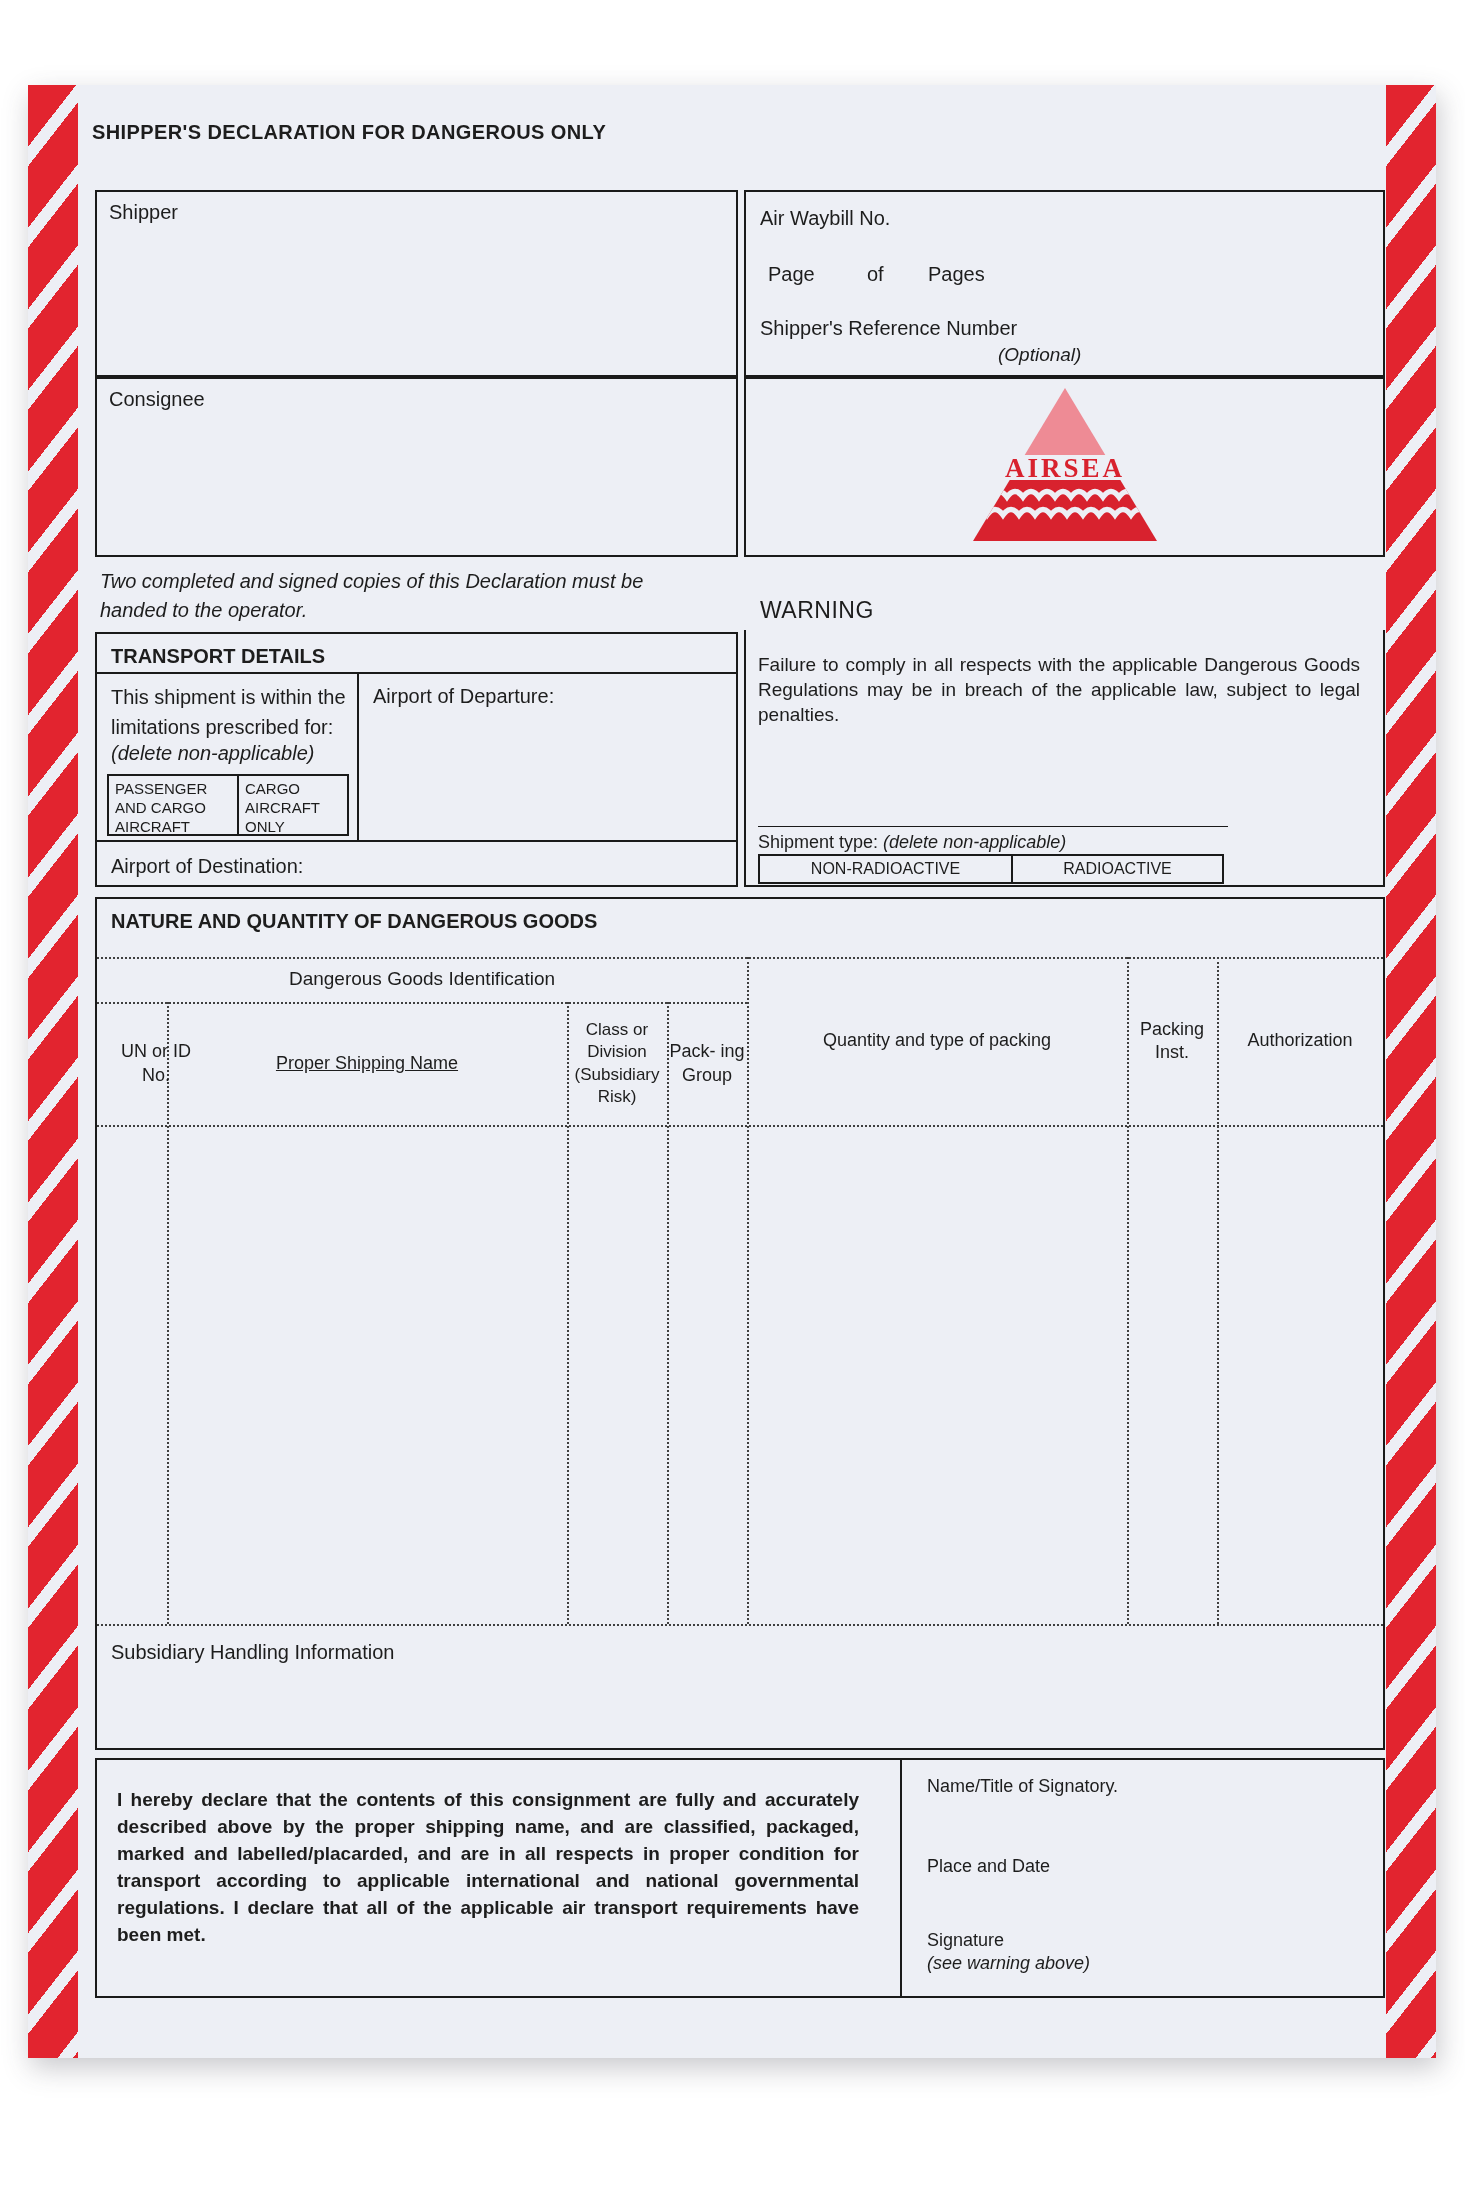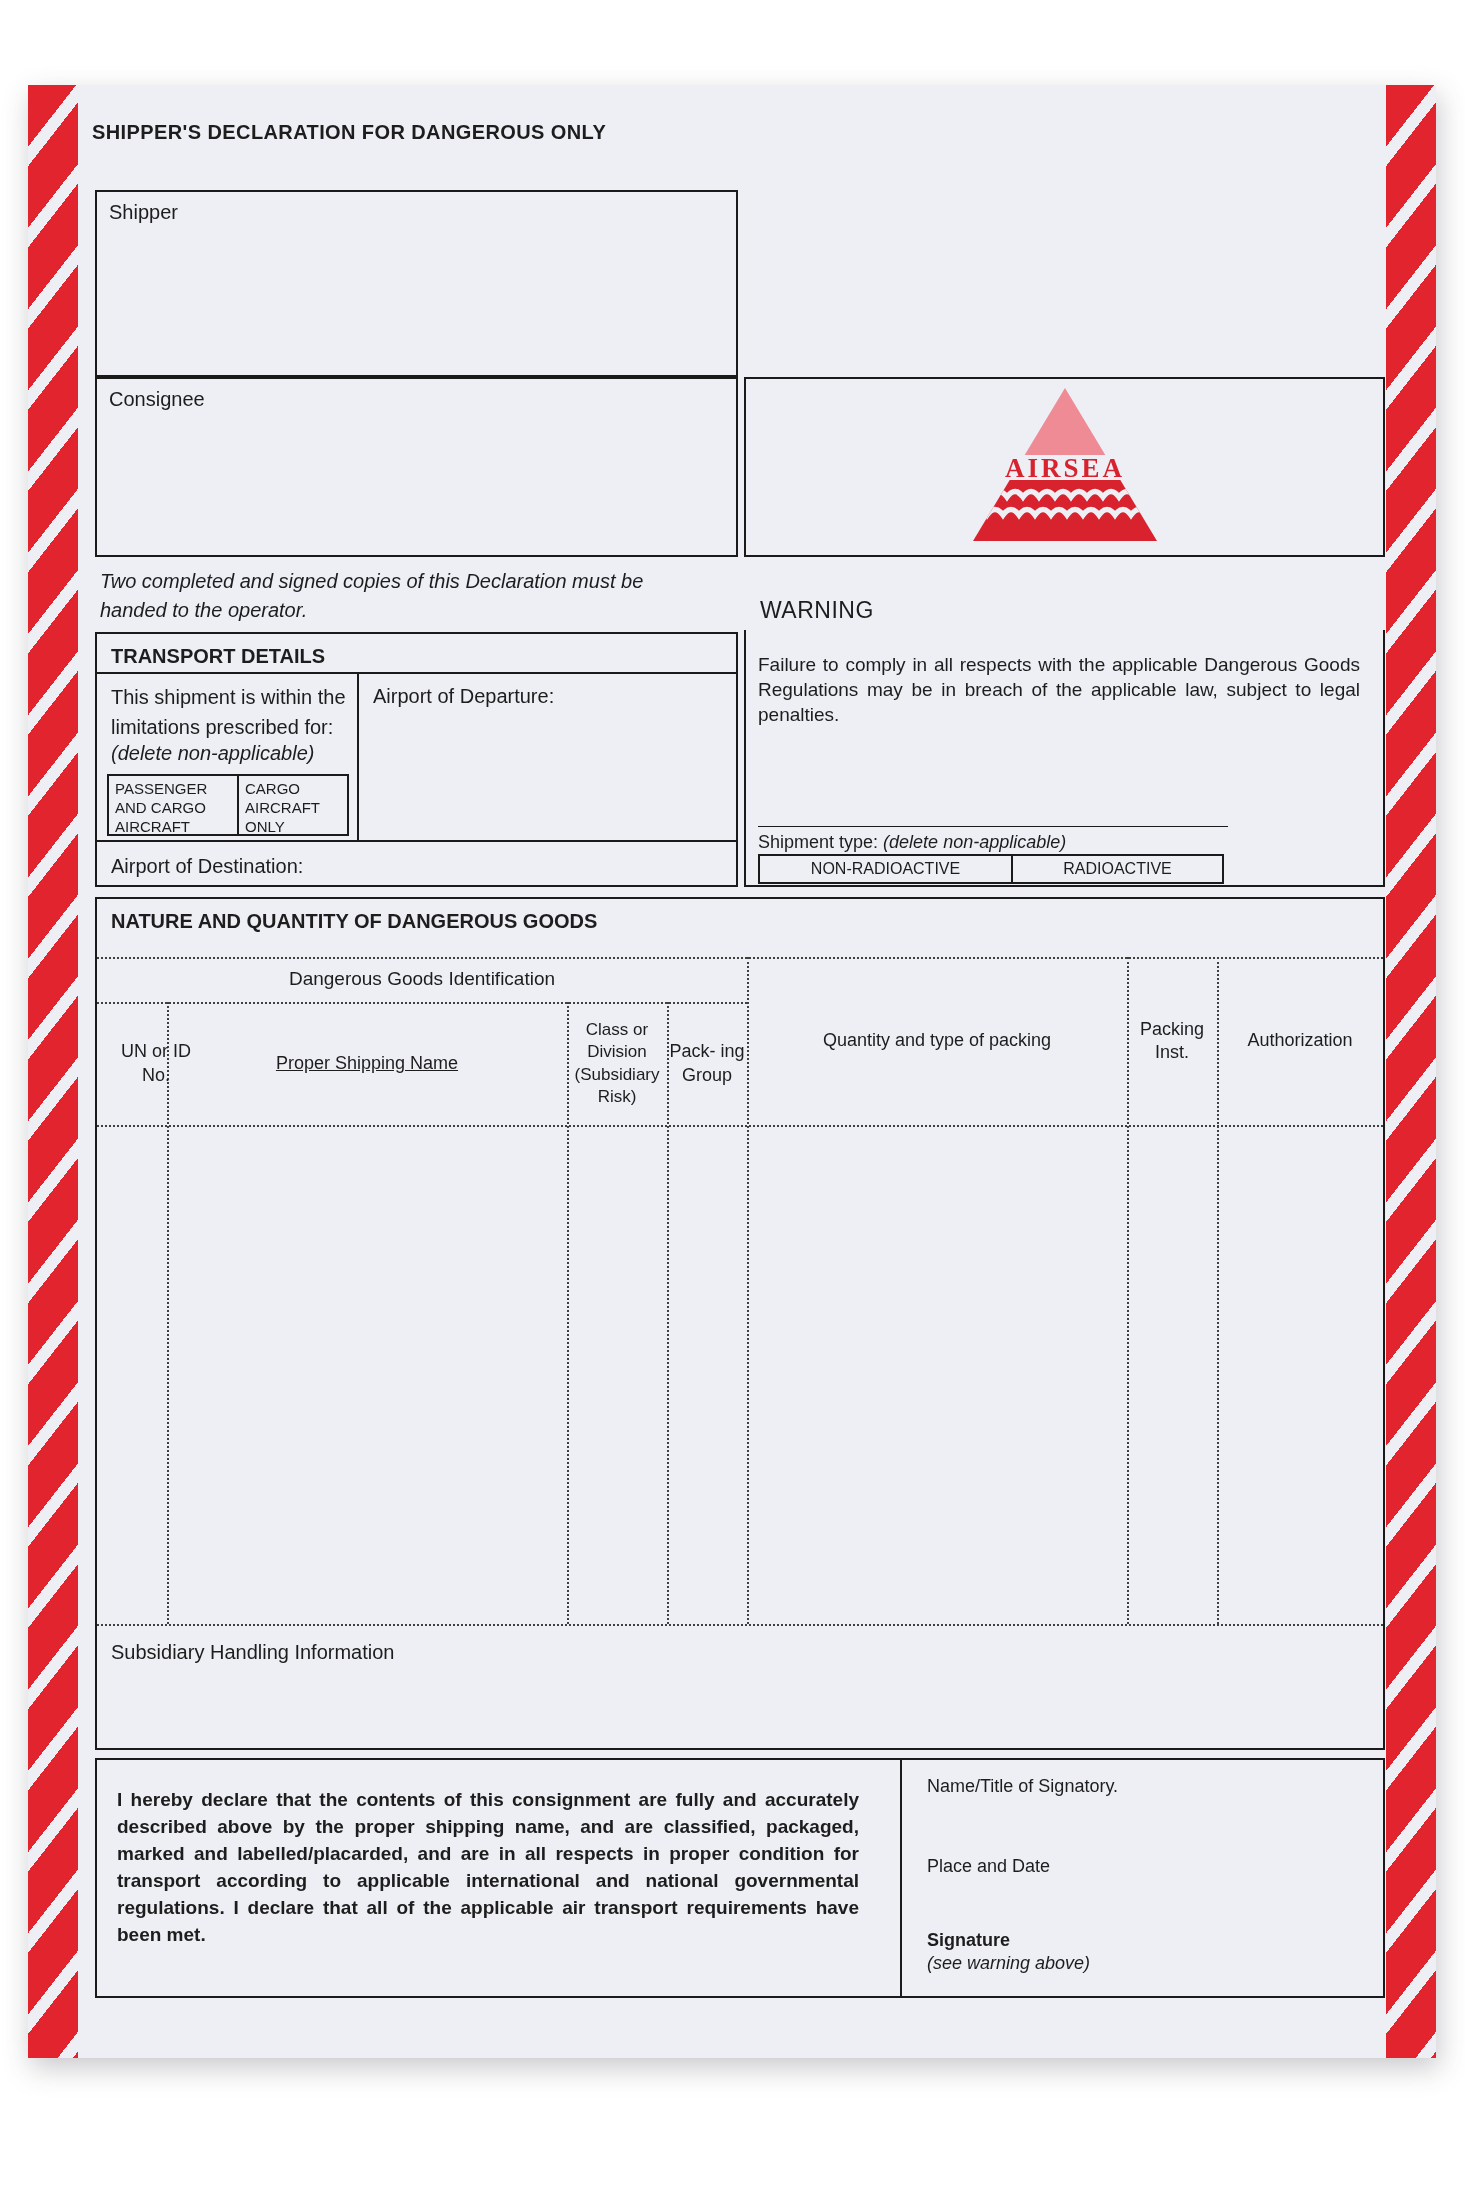--- a/index.html
+++ b/index.html
@@ -45,20 +45,28 @@
 
   <div class="stripe stripe-l"></div>
   <div class="stripe stripe-r"></div>
 
   <div class="title">SHIPPER'S DECLARATION FOR DANGEROUS ONLY</div>
 
   <div class="box" style="left:67px;top:105px;width:643px;height:187px;">
     <div class="abs lbl" style="left:12px;top:8px;">Shipper</div>
   </div>
 
+  <div class="box" style="left:716px;top:105px;width:641px;height:187px;">
+    <div class="abs lbl" style="left:14px;top:14px;">Air Waybill No.</div>
+    <span class="abs lbl" style="left:22px;top:70px;">Page</span>
+    <span class="abs lbl" style="left:121px;top:70px;">of</span>
+    <span class="abs lbl" style="left:182px;top:70px;">Pages</span>
+    <div class="abs lbl" style="left:14px;top:124px;">Shipper's Reference Number</div>
+    <div class="abs it" style="left:252px;top:152px;font-size:19px;">(Optional)</div>
+  </div>
 
   <div class="box" style="left:67px;top:292px;width:643px;height:180px;">
     <div class="abs lbl" style="left:12px;top:8px;">Consignee</div>
   </div>
 
   <div class="box" style="left:716px;top:292px;width:641px;height:180px;">
     <svg viewBox="0 0 200 160" style="position:absolute;left:219px;top:6px;width:200px;height:160px;">
       <defs>
         <clipPath id="triclip">
             <polygon points="100,3 192,156 8,156"></polygon>
@@ -150,18 +158,18 @@
 
     <div class="abs just b" style="left:20px;top:26px;width:742px;font-size:19px;line-height:27px;">I hereby declare that the contents of this consignment are fully and accurately described above by the proper shipping name, and are classified, packaged, marked and labelled/placarded, and are in all respects in proper condition for transport according to applicable international and national governmental regulations. I declare that all of the applicable air transport requirements have been met.</div>
 
     <div class="field" style="left:805px;top:0;width:481px;height:80px;">
       <div class="abs sm" style="left:25px;top:16px;">Name/Title of Signatory.</div>
     </div>
     <div class="field" style="left:805px;top:80px;width:481px;height:80px;">
       <div class="abs sm" style="left:25px;top:16px;">Place and Date</div>
     </div>
     <div class="field" style="left:805px;top:160px;width:481px;height:76px;">
-      <div class="abs sm" style="left:25px;top:10px;font-weight:bold;">Signature</div>
+      <div class="abs sm" style="left:25px;top:10px;">Signature</div>
       <div class="abs sm it" style="left:25px;top:33px;">(see warning above)</div>
     </div>
   </div>
 
 </div>
 
 </body></html>

